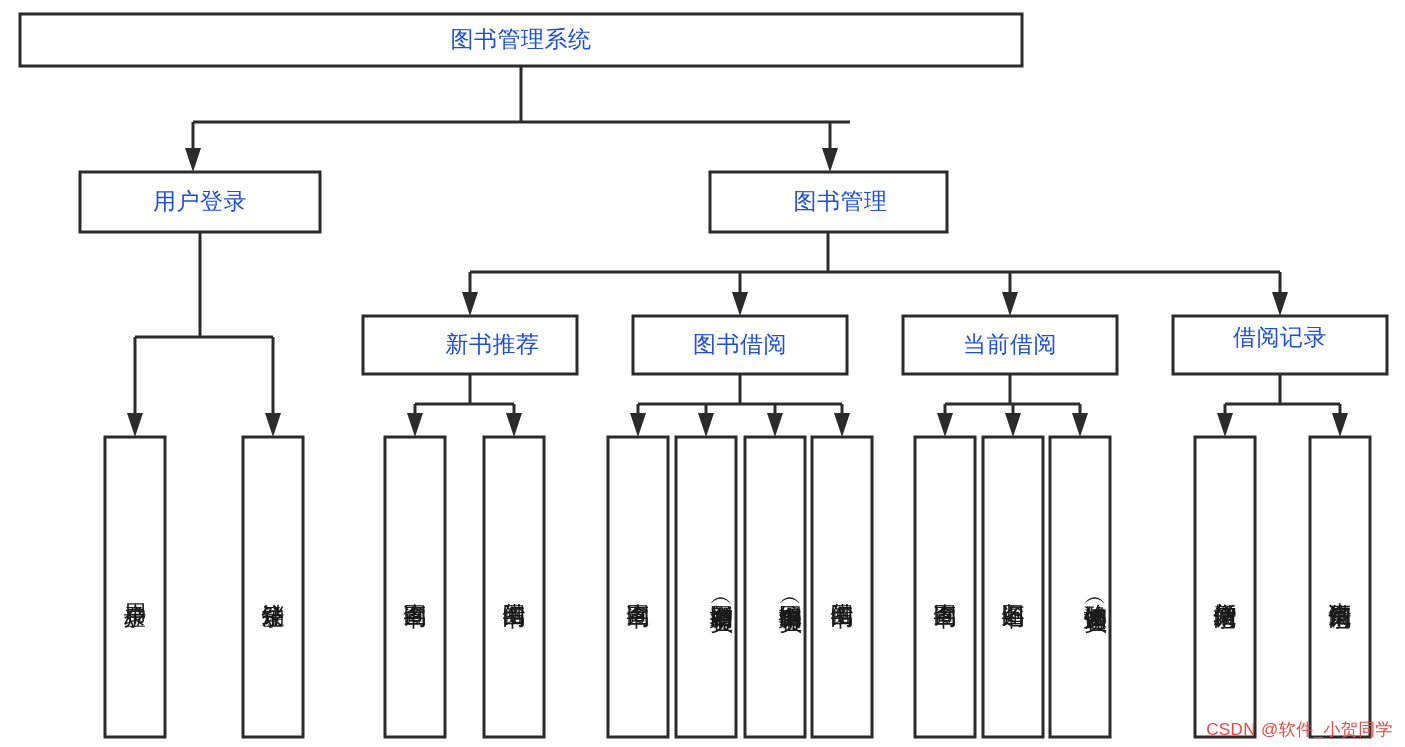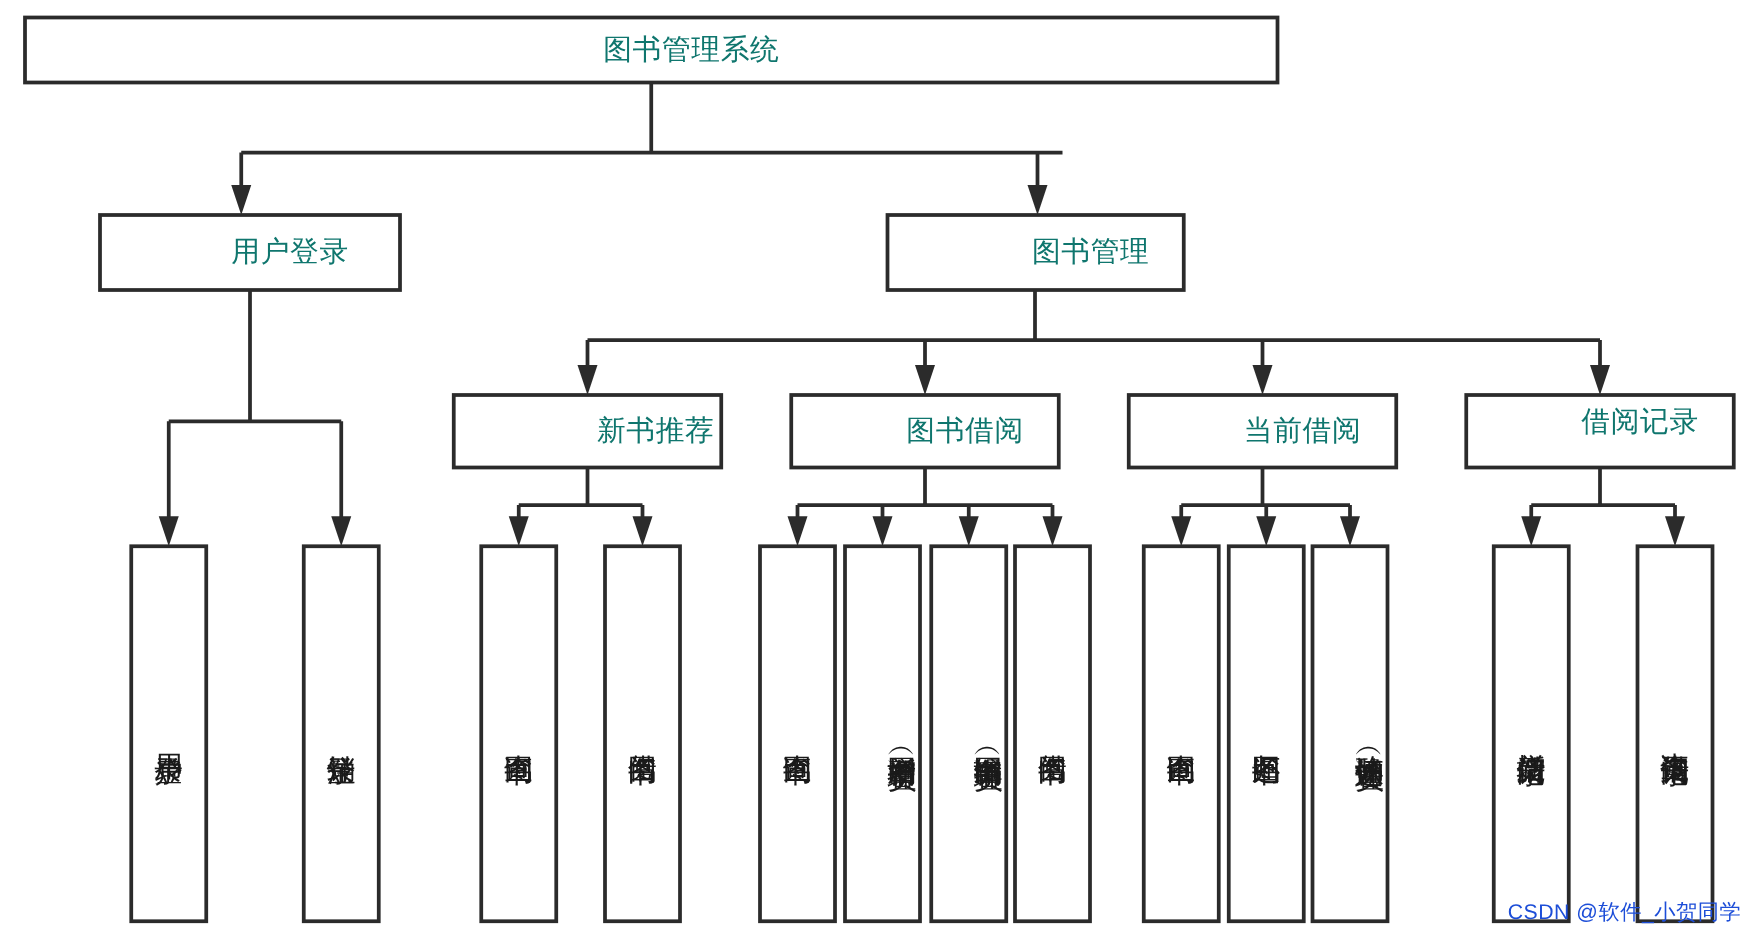--- a/index.html
+++ b/index.html
@@ -40,27 +40,26 @@
   }
   .arrow-head {
     fill: #2b2b2b;
     stroke: none;
   }
   .node-label-h {
     position: absolute;
     display: flex;
     align-items: center;
     justify-content: center;
-    color: #0f766e;
+    color: #1d4ed8;
     font-size: 23px;
     line-height: 1.1;
     letter-spacing: 0.5px;
     white-space: nowrap;
     pointer-events: none;
-    padding-left: 32px;
   }
   .node-label-v {
     position: absolute;
     display: flex;
     align-items: flex-start;
     justify-content: center;
     color: #1a1a1a;
     font-size: 23px;
     line-height: 1.26;
     writing-mode: vertical-rl;
@@ -70,21 +69,21 @@
     pointer-events: none;
   }
   .node-label-v.center {
     align-items: center;
   }
   #watermark {
     position: absolute;
     right: 12px;
     bottom: 6px;
     font-size: 17px;
-    color: #1d4ed8;
+    color: #ef4444;
     letter-spacing: 0.4px;
     white-space: nowrap;
     pointer-events: none;
   }
 </style>
 </head>
 <body>
 
 <div id="diagram-root">
 

